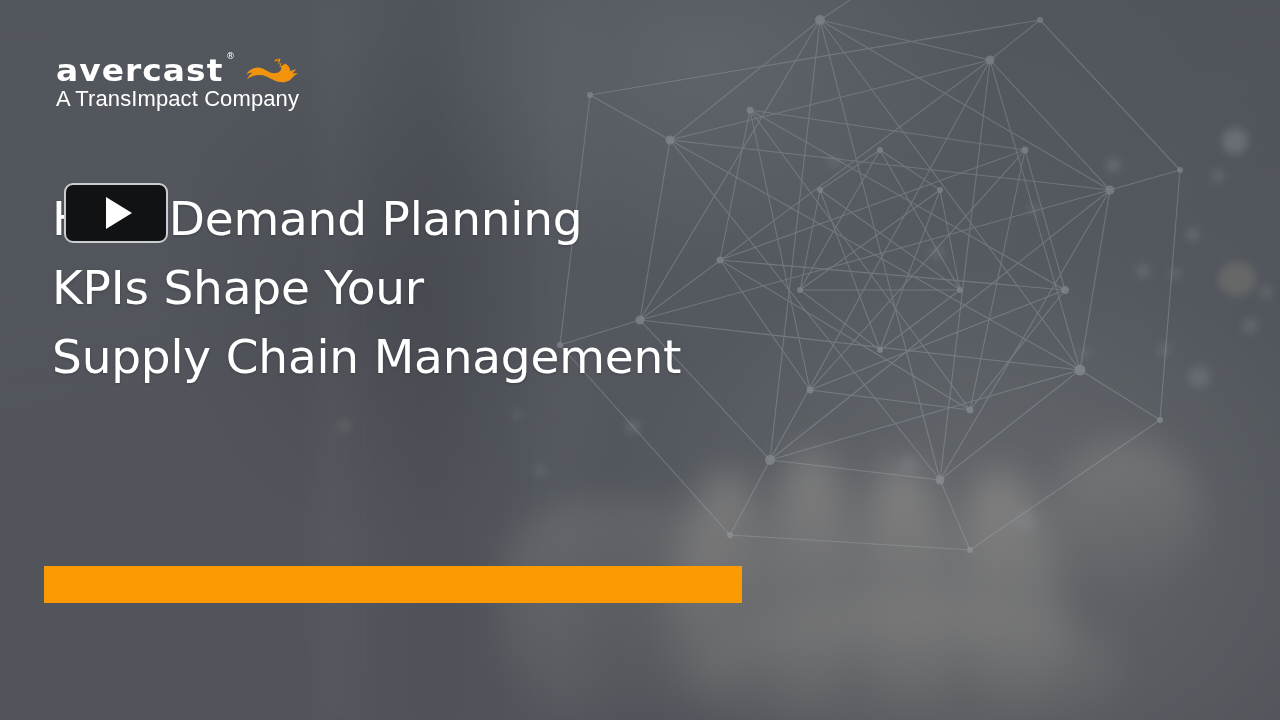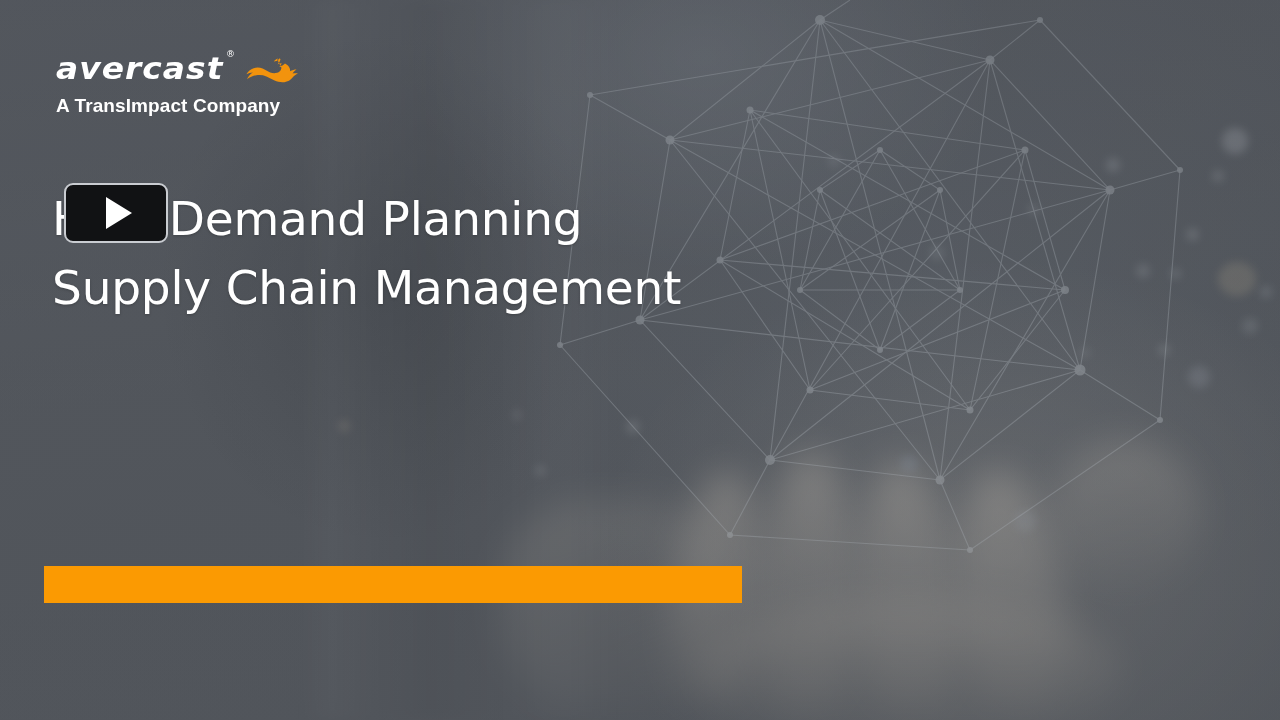--- a/index.html
+++ b/index.html
@@ -77,21 +77,21 @@
   .scrim {
     background:linear-gradient(180deg, rgba(70,74,80,0.38) 0%, rgba(74,78,84,0.30) 55%, rgba(78,82,88,0.42) 100%);
   }
 
   
   .globe-wrap { position:absolute; left:520px; top:-10px; width:700px; height:600px; opacity:0.42; }
   .globe-wrap svg { width:100%; height:100%; display:block; }
 
   
   .logo { position:absolute; left:56px; top:50px; width:290px; }
-  .logo-row { display:flex; align-items:center;font-style:italic; }
+  .logo-row { display:flex; align-items:flex-end; }
   .wordmark {
     position:relative;
     font-family:"DejaVu Sans", sans-serif;
     font-size:31px;
     font-weight:700;
     letter-spacing:1.0px;
     color:#ffffff;
     line-height:1;
     transform:scaleX(1.06);
     transform-origin:left center;
@@ -100,24 +100,24 @@
     position:absolute;
     top:-3px; right:-11px;
     font-size:9px;
     font-weight:400;
     letter-spacing:0;
     transform:scaleX(0.94);
   }
   .gazelle { margin-left:30px; margin-top:8px; width:56px; height:28px; flex:none; }
   .gazelle svg { width:100%; height:100%; display:block; }
   .tagline {
-    margin-top:9px;
+    margin-top:0;
     font-family:"Liberation Sans", sans-serif;
-    font-size:19px;
-    font-weight:700;
+    font-size:22px;
+    font-weight:400;
     color:#ffffff;
     letter-spacing:0.1px;
     white-space:nowrap;
   }
 
   
   .title {
     position:absolute;
     left:52px; top:184px;
     width:790px;
@@ -282,20 +282,21 @@
             <path d="M33.8 0.6 C32.2 1.2 30.8 2.2 29.8 3.6 C31.0 3.2 32.2 3.0 33.4 3.2 C33.3 2.3 33.4 1.4 33.8 0.6 Z"></path>
           </g>
         </svg>
       </div>
     </div>
     <div class="tagline">A TransImpact Company</div>
   </div>
 
   <div class="title">
     <div class="title-line">How Demand Planning</div>
+    <div class="title-line">KPIs Shape Your</div>
     <div class="title-line bold">Supply Chain Management</div>
   </div>
 
   <div class="play-btn">
     <div class="play-tri"></div>
   </div>
 
   <div class="orange-bar"></div>
 
 </div>

